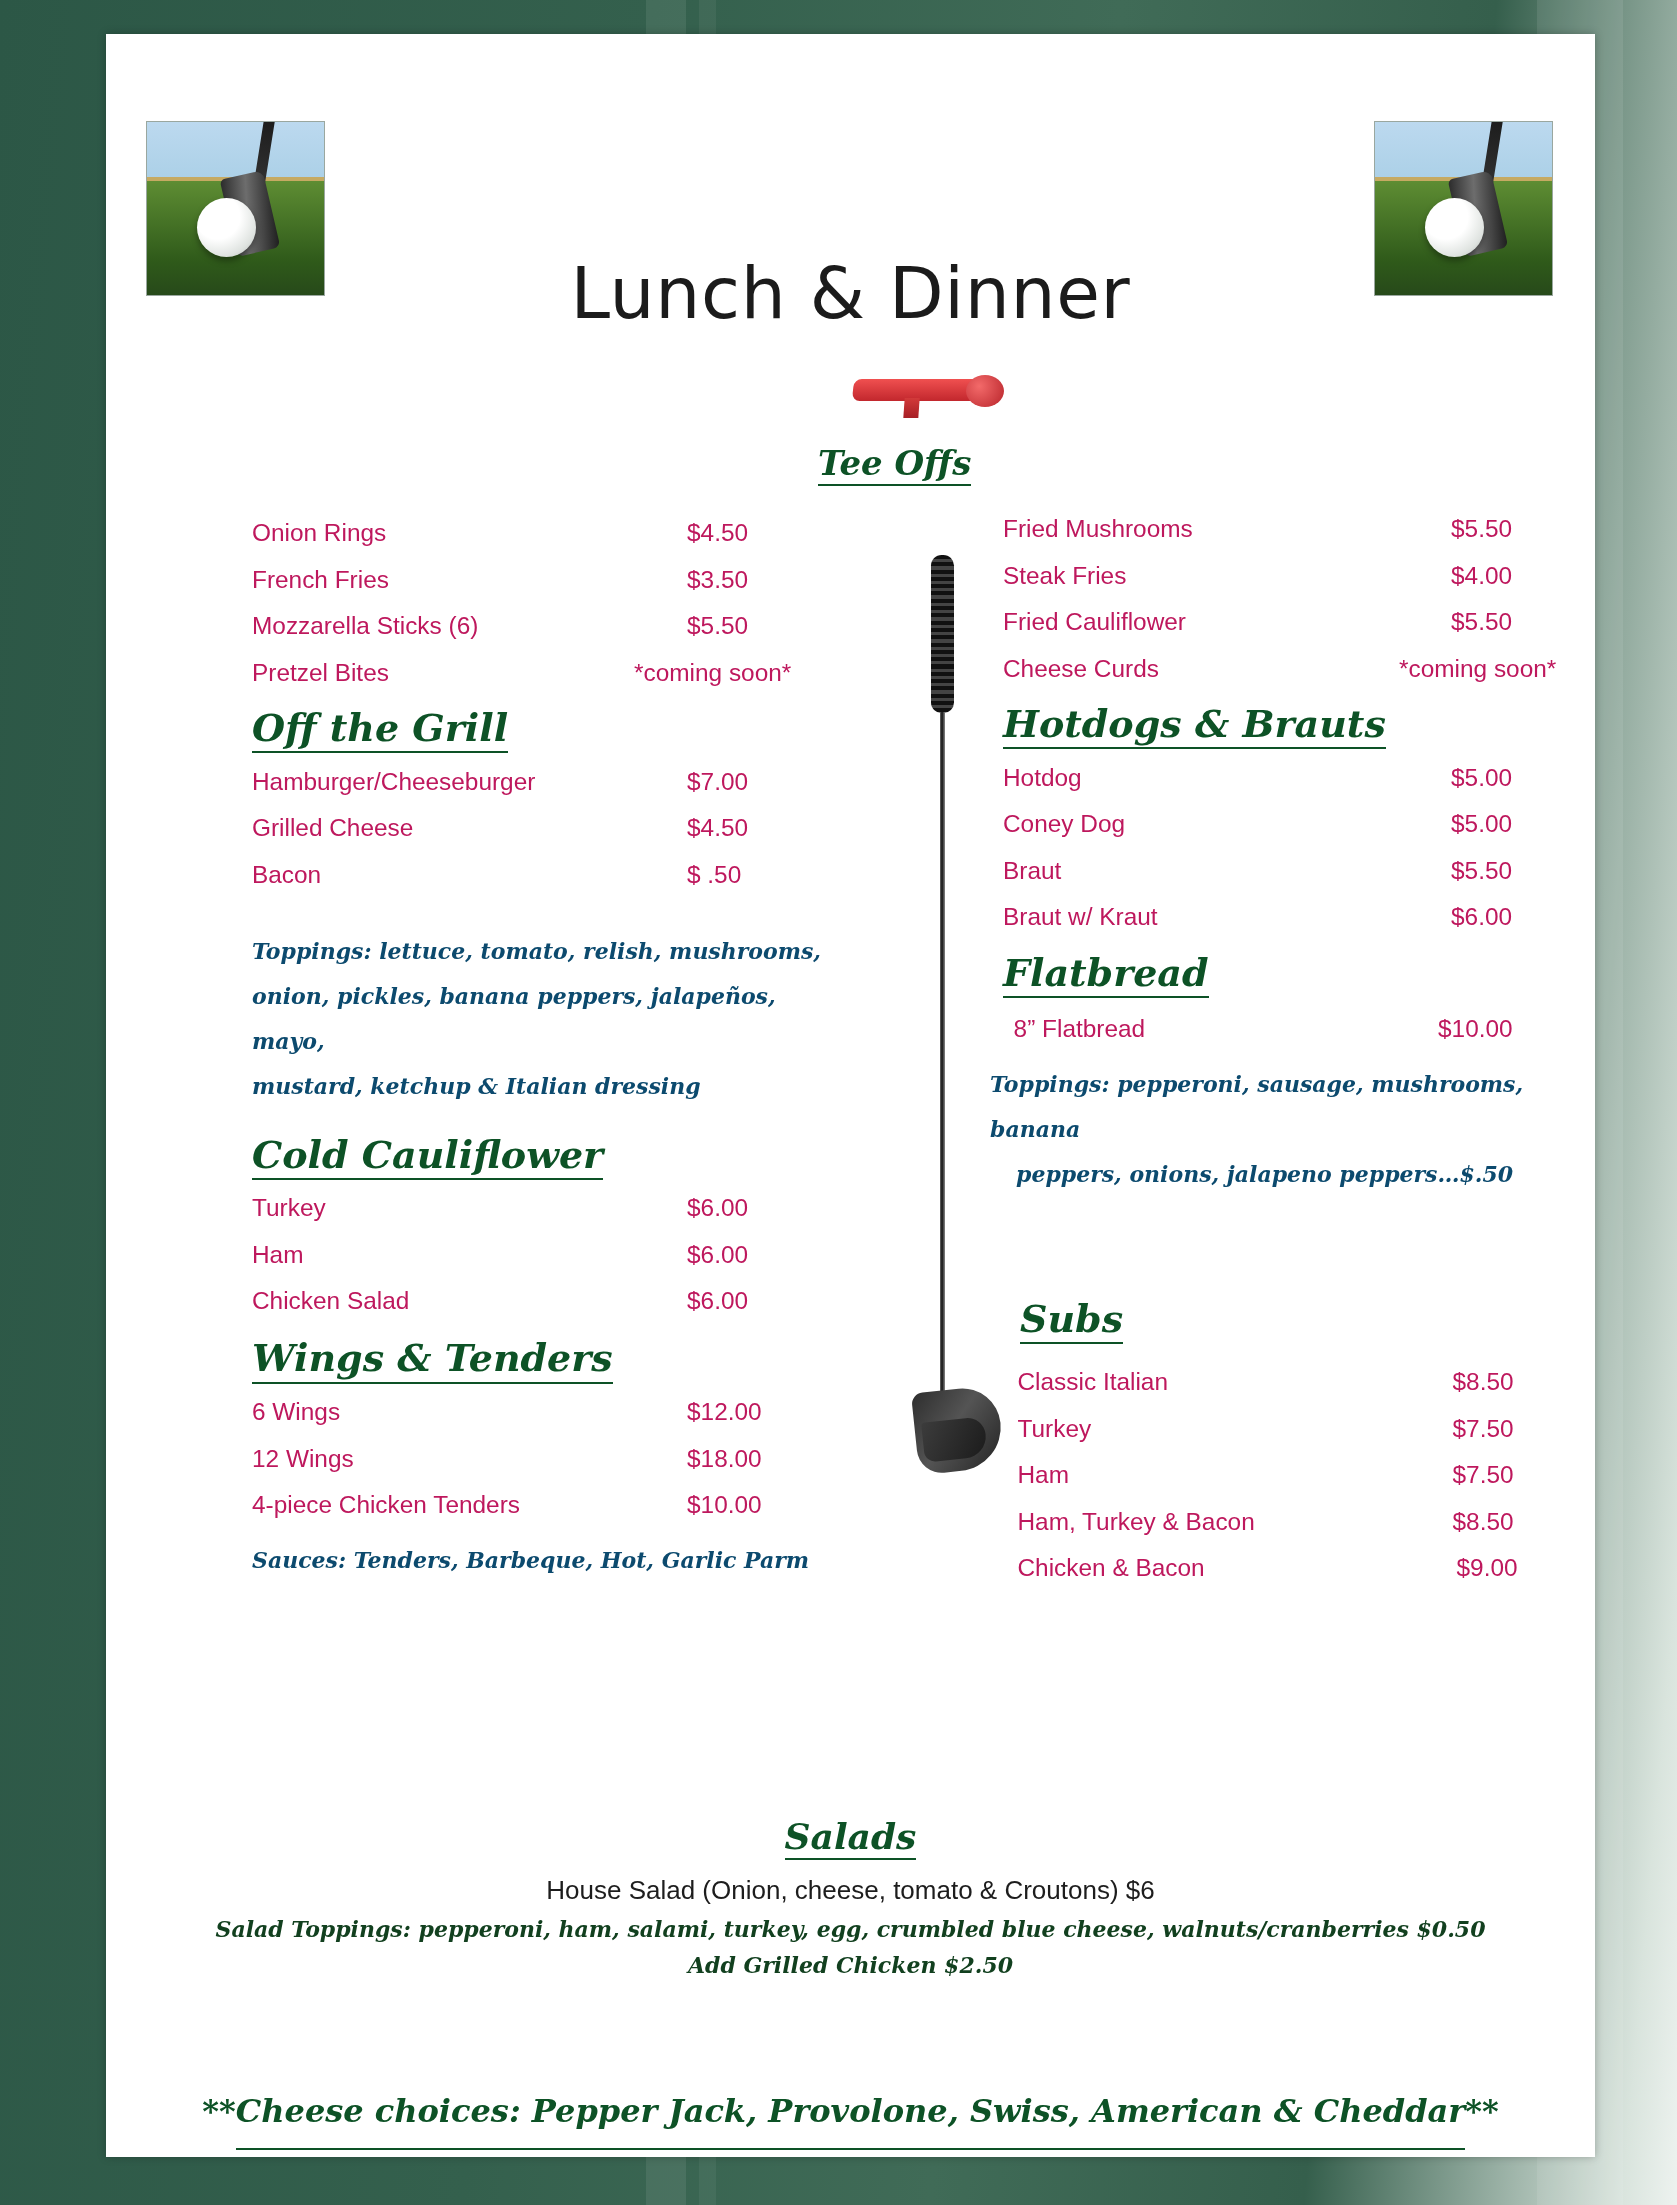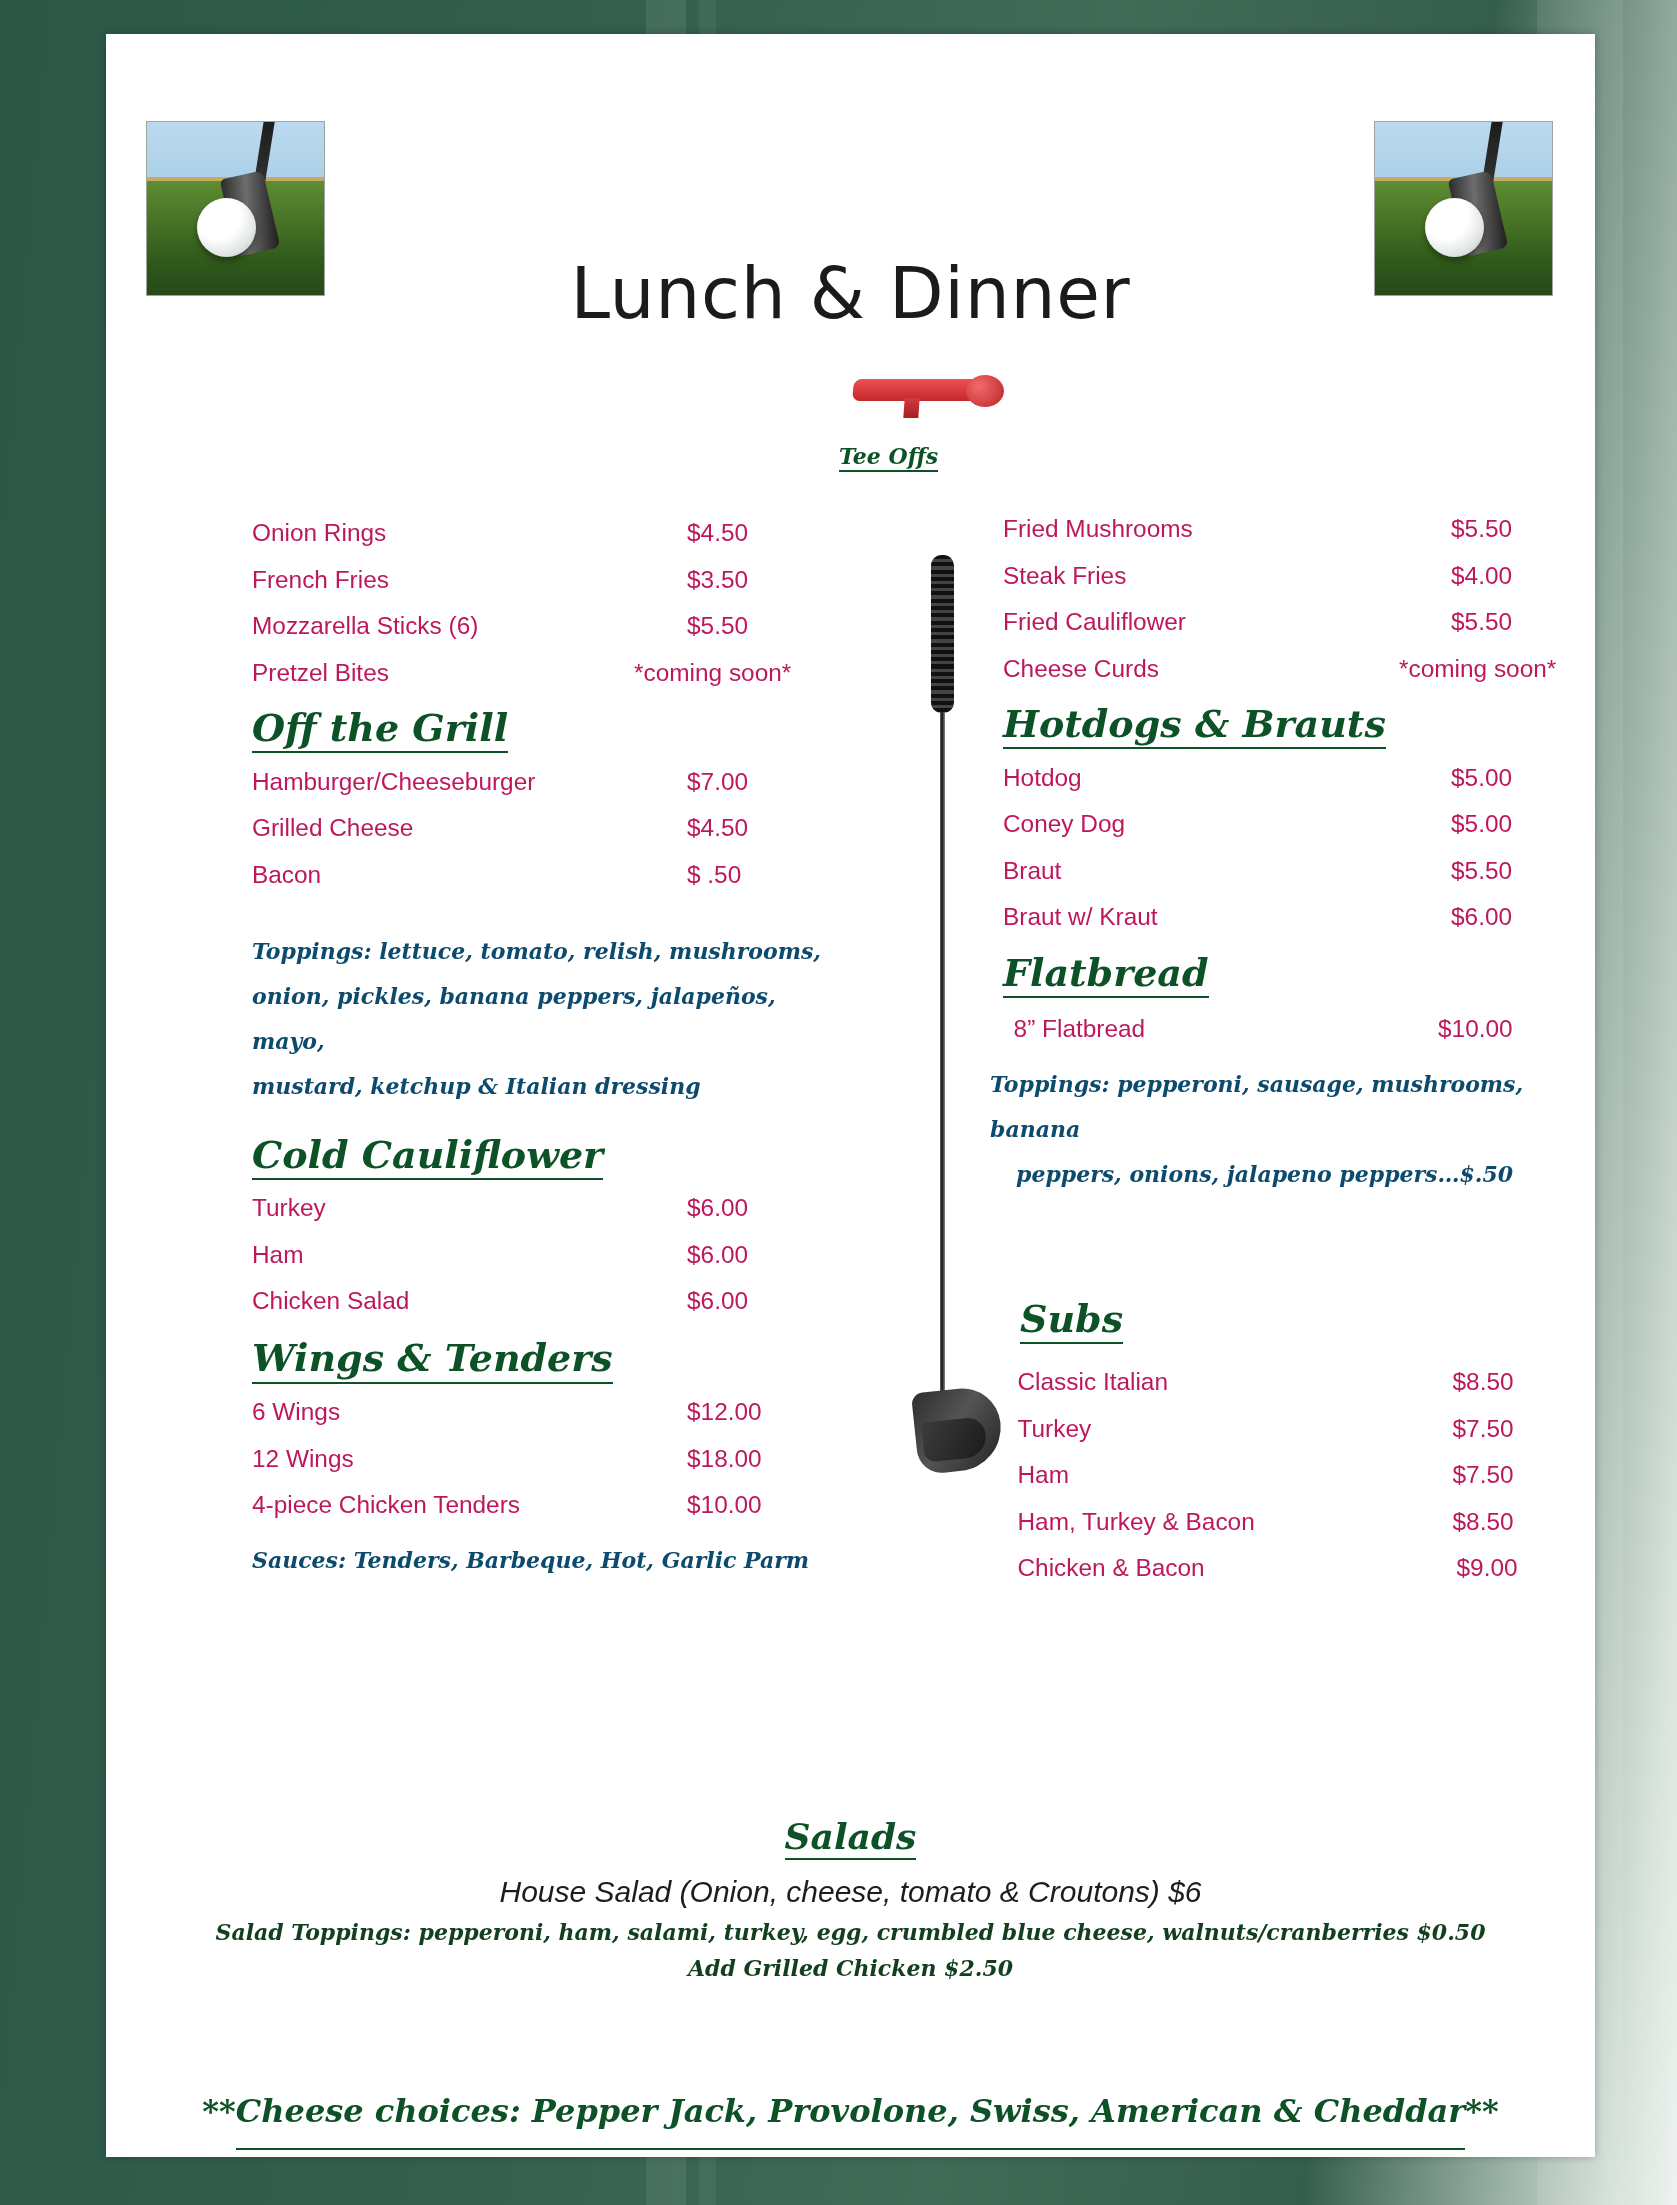--- a/index.html
+++ b/index.html
@@ -209,38 +209,37 @@
     margin-bottom: 18.5px;
     height: 28px;
   }
   .item .nm { position: absolute; left: 0; top: 0; white-space: nowrap; }
   .item .pr { position: absolute; left: 435px; top: 0; white-space: nowrap; }
   .col-right .item .pr { left: 448px; }
   .head-wrap { margin: 12px 0 14.5px 0; }
 
   .tee-offs-head {
     position: absolute;
-    left: 733px;
+    left: 712px;
     top: 409px;
-    font-size: 22px;
+    font-size: 34px;
   }
 
   
   .salads {
     position: absolute;
     left: 0; right: 0;
     top: 1781px;
     text-align: center;
   }
   .salads .section-head { font-size: 36px; }
   .salads .house {
-    font-size: 30px;
+    font-size: 26px;
     color: #1d1d1d;
     margin-top: 14.5px;
-    font-style: italic;
   }
   .salads .toppings {
     font-family: "DejaVu Serif", serif;
     font-style: italic;
     font-weight: 700;
     color: #12401f;
     font-size: 22px;
     margin-top: 10.6px;
   }
   .salads .addchicken {

